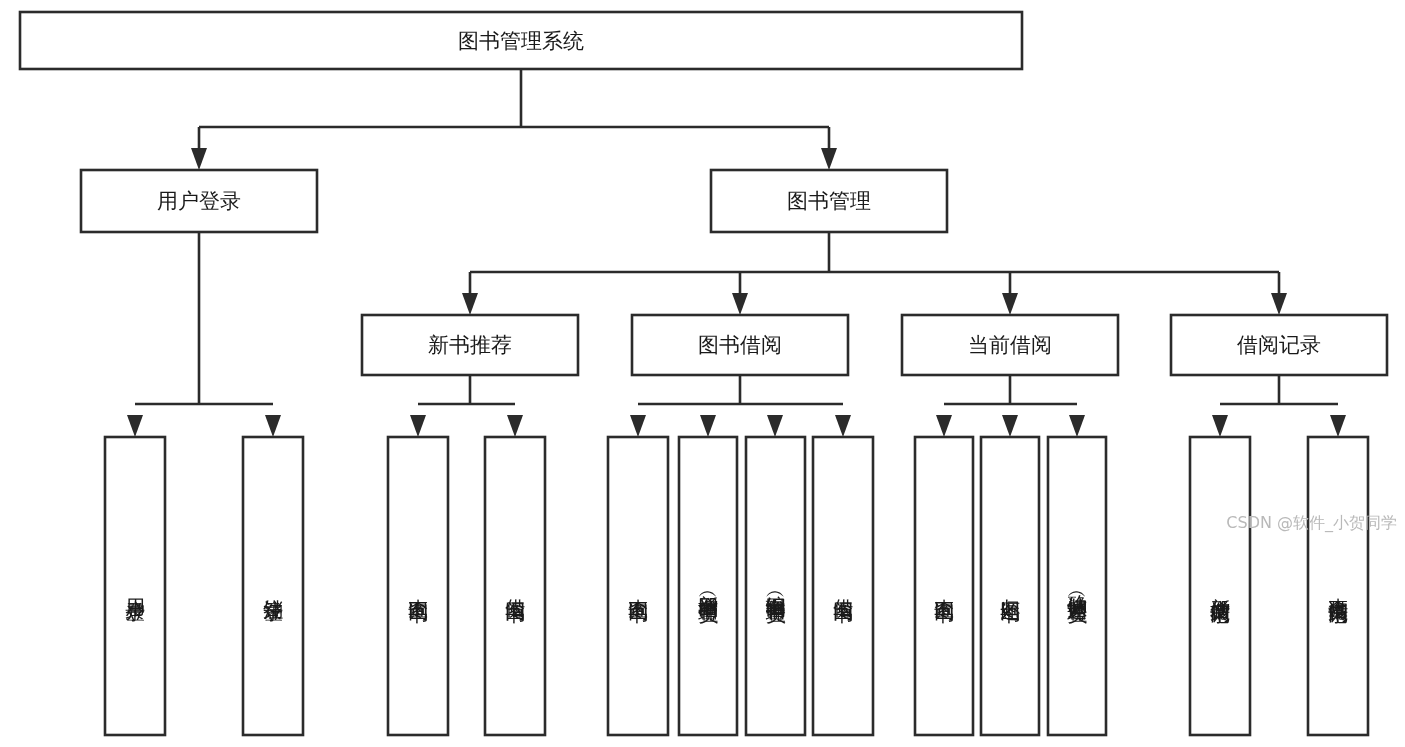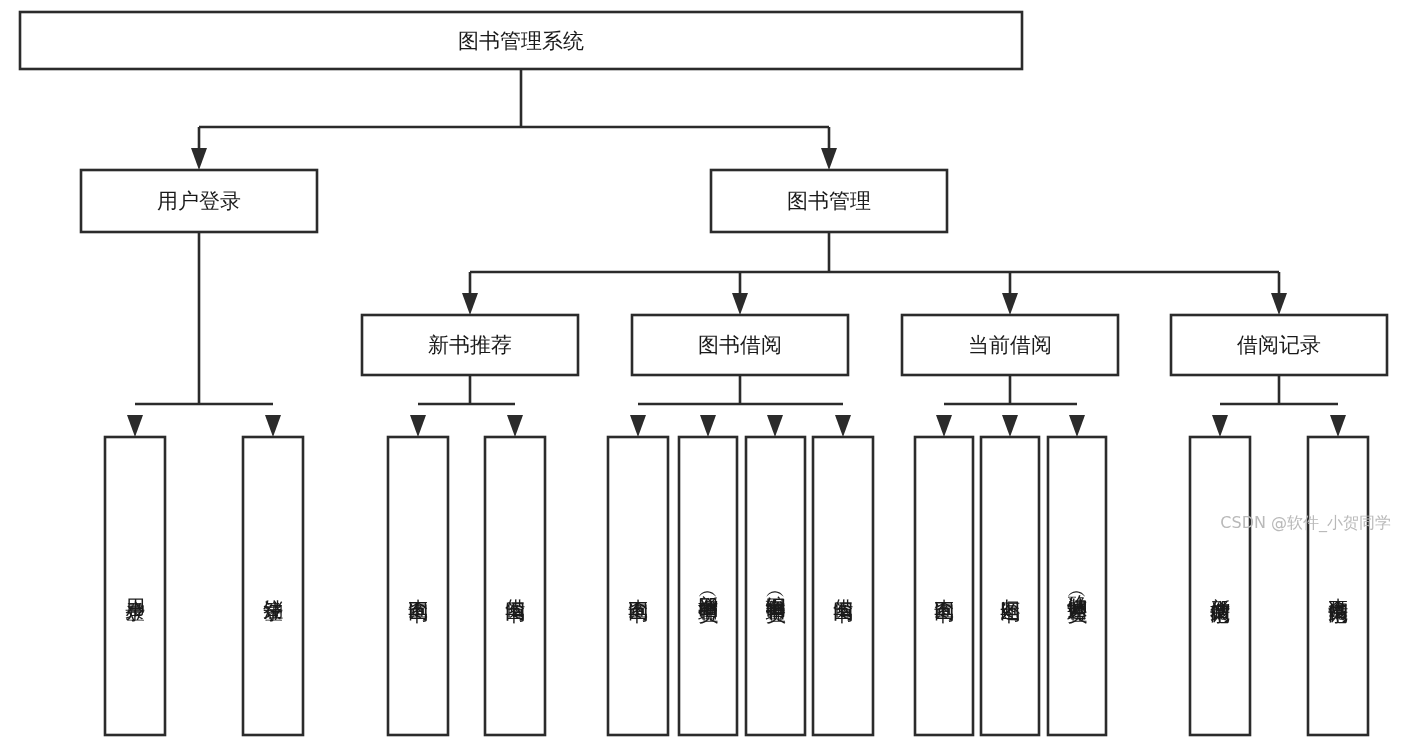--- a/index.html
+++ b/index.html
@@ -59,21 +59,21 @@
     color: #1a1a1a;
     letter-spacing: 1.5px;
     display: flex;
     align-items: center;
     justify-content: center;
     white-space: nowrap;
     pointer-events: none;
   }
   .watermark {
     position: absolute;
-    right: 14px;
+    right: 8px;
     bottom: 4px;
     font-family: "DejaVu Sans", "Liberation Sans", sans-serif;
     font-size: 16px;
     color: #b9b9b9;
     white-space: nowrap;
   }
 </style>
 </head>
 <body>
 

